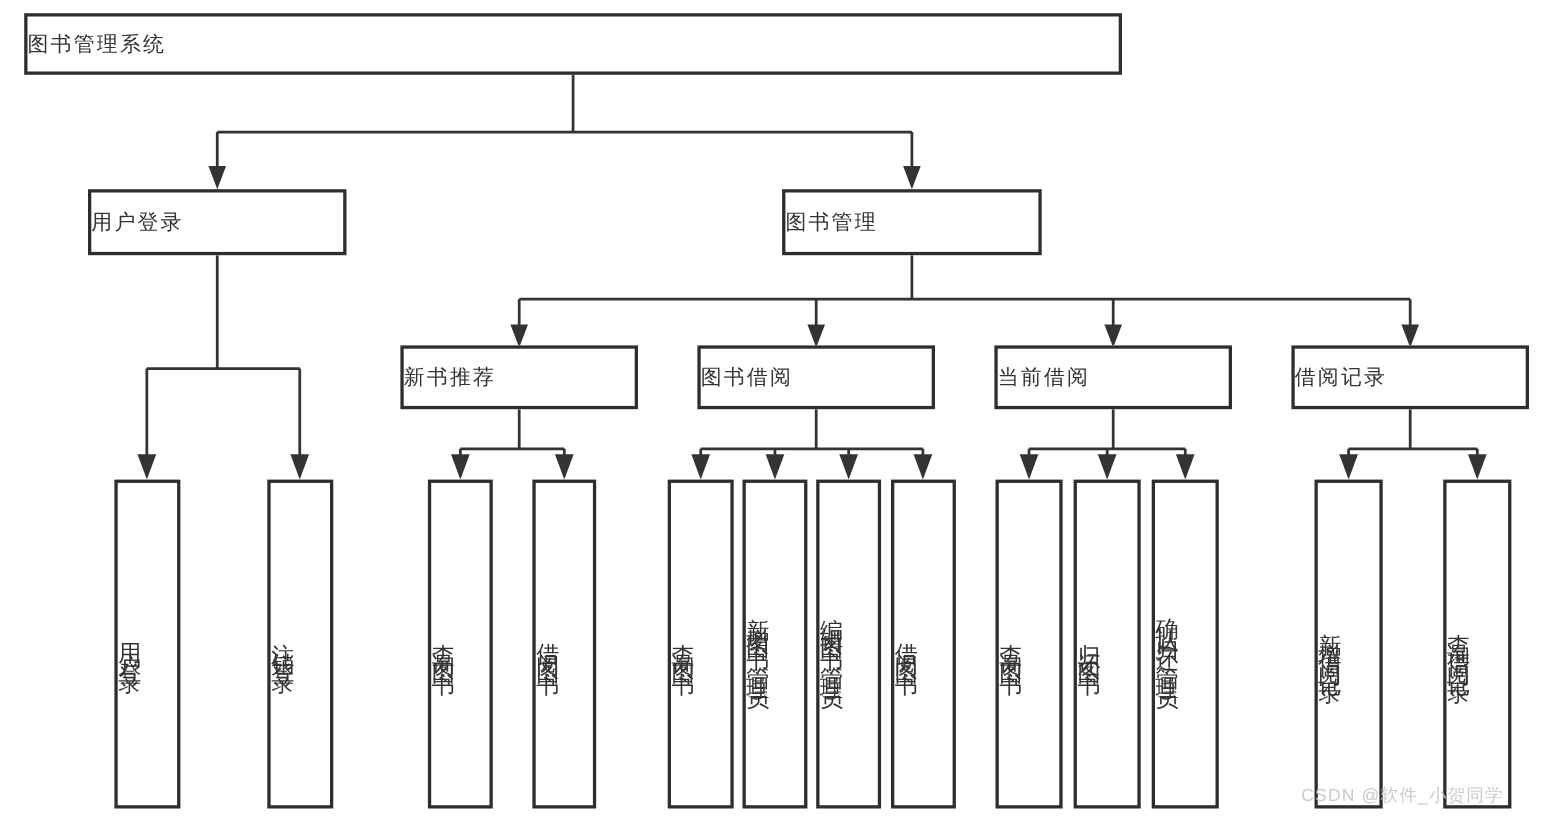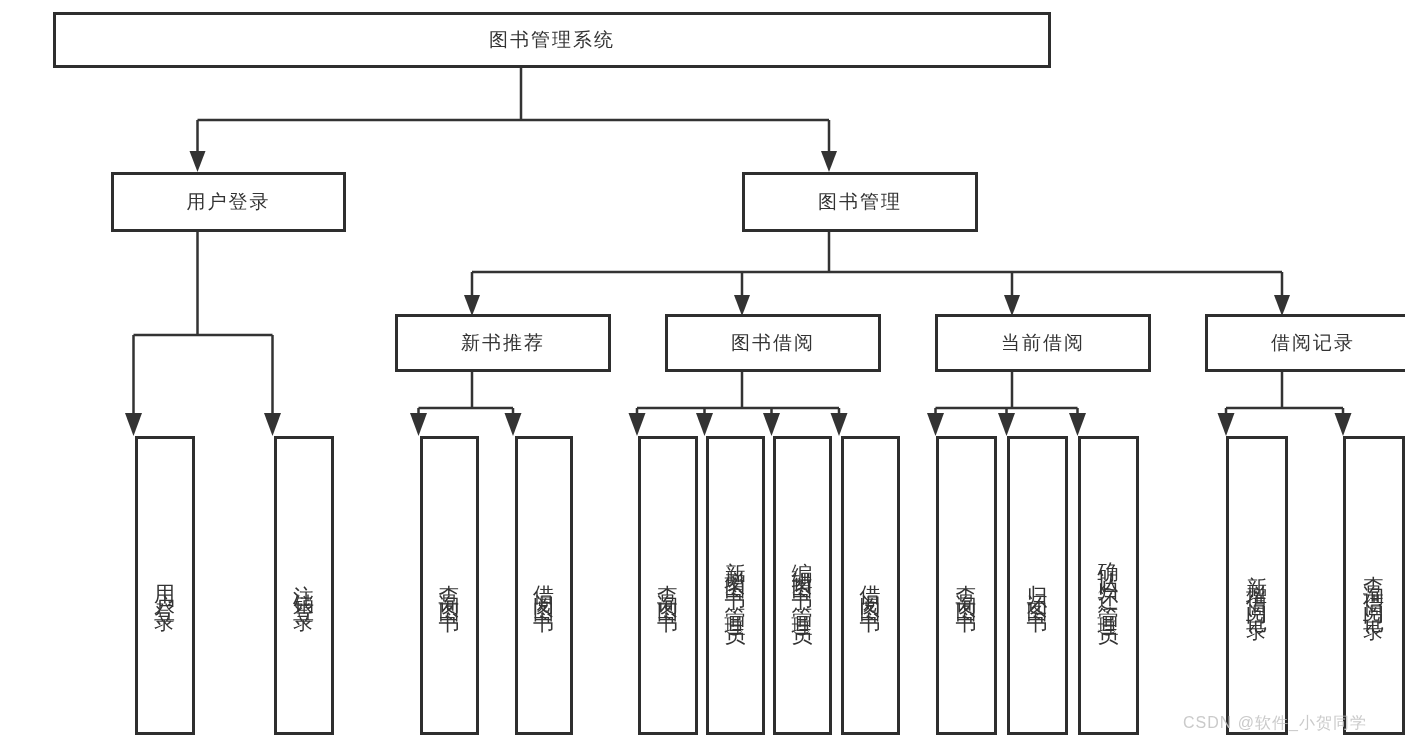--- a/index.html
+++ b/index.html
@@ -13,22 +13,21 @@
     overflow: hidden;
   }
   .connectors { position: absolute; left: 0; top: 0; width: 1405px; height: 747px; }
   .box {
     position: absolute;
     box-sizing: border-box;
     background: #ffffff;
     border: 3px solid #2e2e2e;
     display: flex;
     align-items: center;
-    justify-content: center;
-    margin-left: 31px;
+    justify-content: flex-start;
   }
   .box.h .label {
     font-size: 19px;
     letter-spacing: 2px;
     white-space: nowrap;
     color: #333333;
   }
   .box.top-node { border-width: 3px; }
   .box.v .label {
     writing-mode: vertical-rl;

